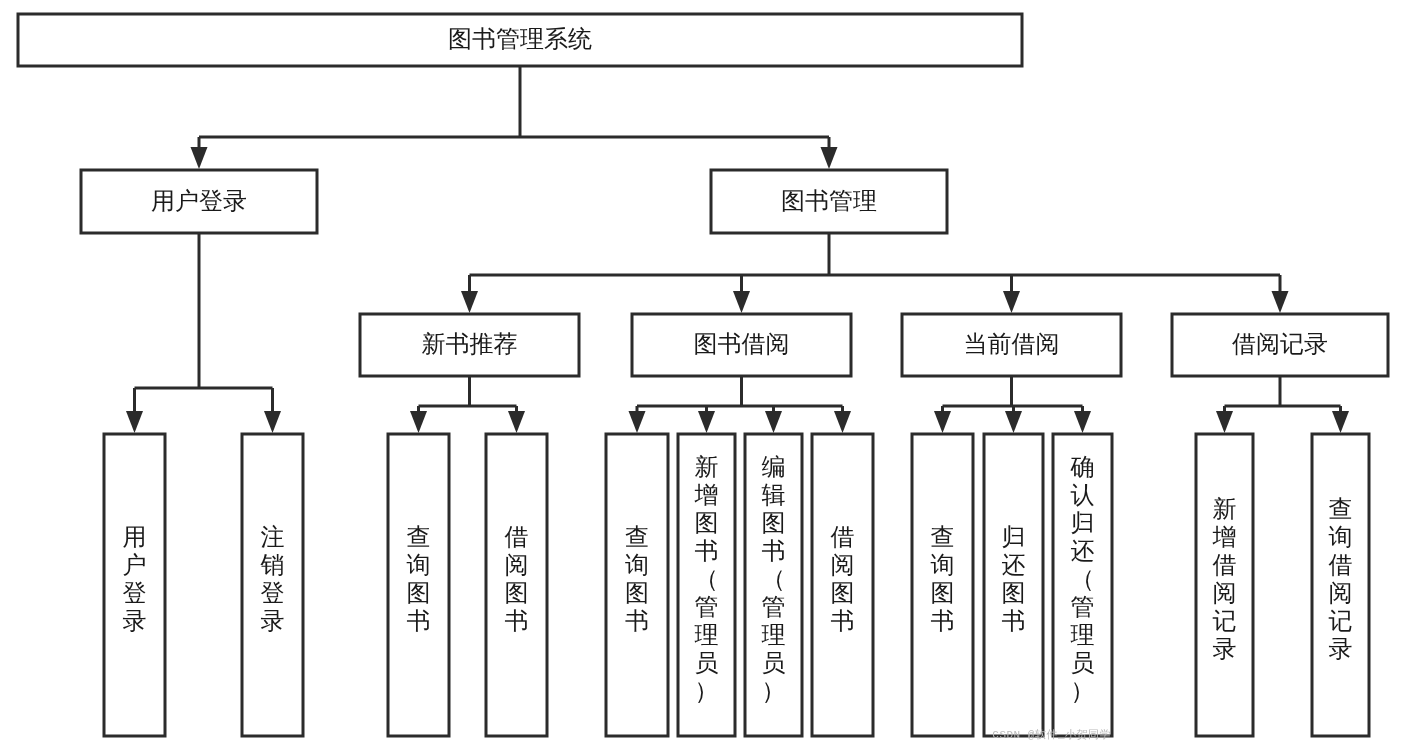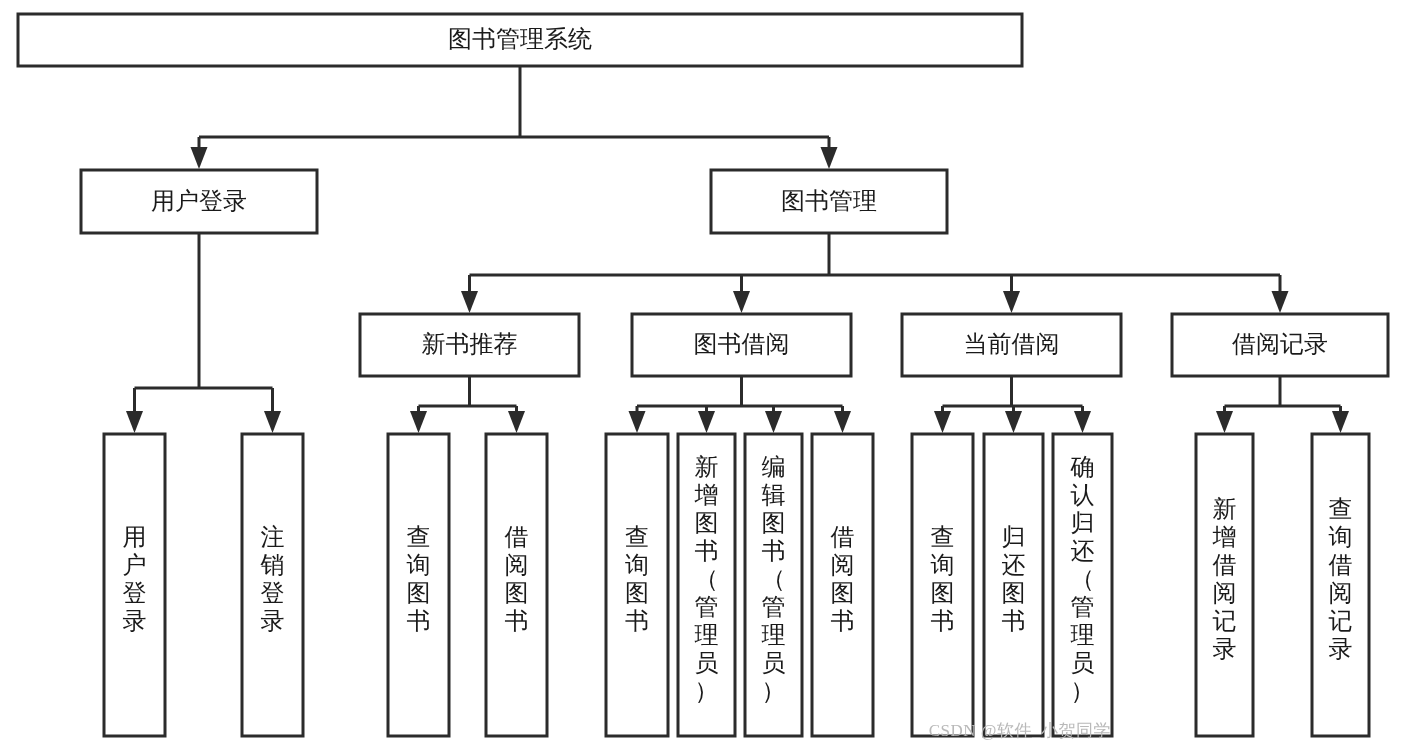--- a/index.html
+++ b/index.html
@@ -53,22 +53,22 @@
   .node-label-vertical {
     fill: #1a1a1a;
     font-family: "Liberation Sans", "DejaVu Sans", sans-serif;
     font-size: 24px;
     text-anchor: middle;
   }
   .watermark {
     position: absolute;
     right: 12px;
     bottom: 5px;
-    font-family: Liberation Serif, serif;
-    font-size: 17px;
+    font-family: Liberation Mono, monospace;
+    font-size: 11px;
     color: #b9b9b9;
     white-space: nowrap;
     letter-spacing: 0.5px;
     user-select: none;
   }
 </style>
 </head>
 <body>
 
 <div id="diagram-root">

